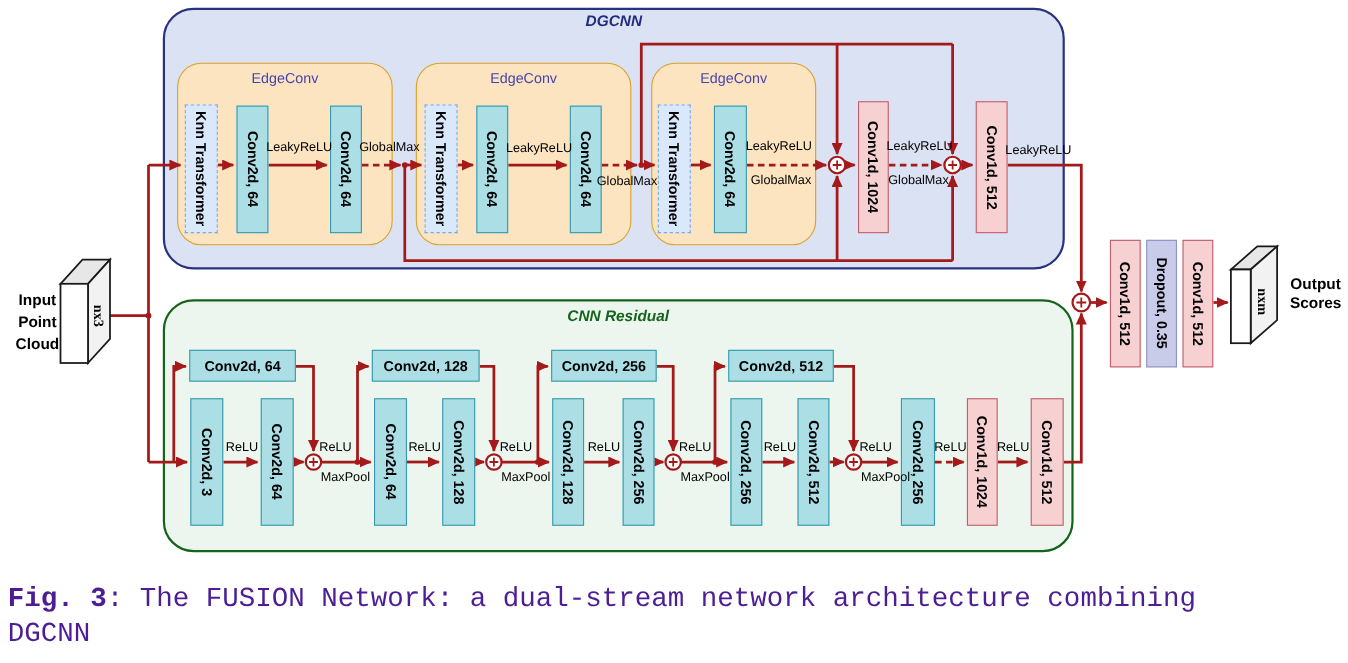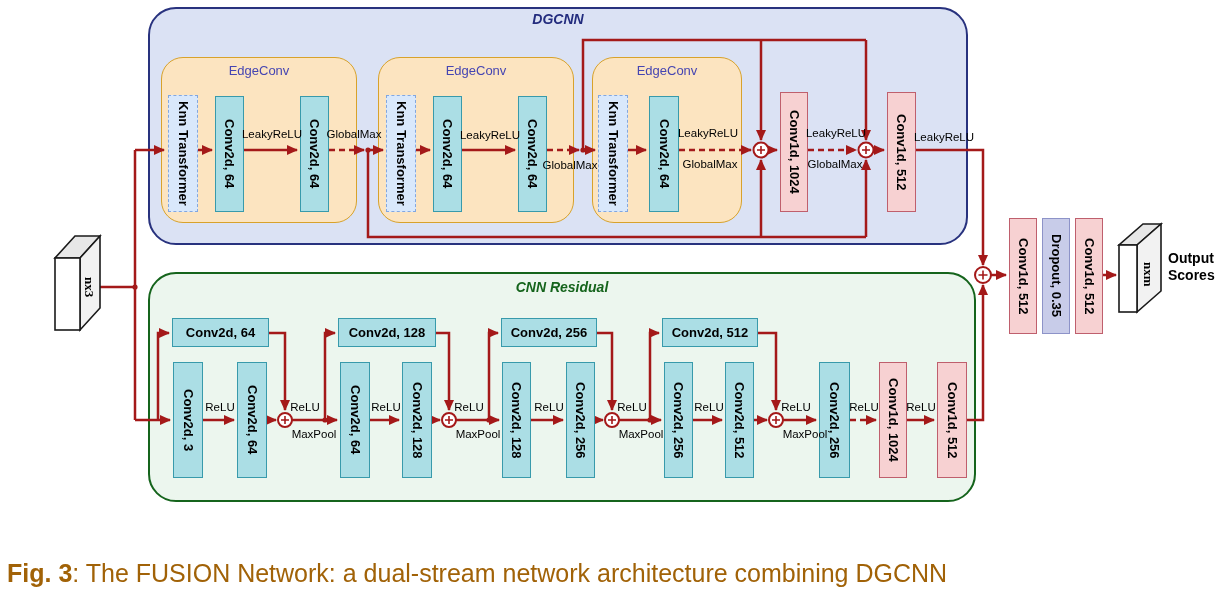--- a/index.html
+++ b/index.html
@@ -19,22 +19,22 @@
   .hbox{position:absolute;z-index:3;display:flex;align-items:center;justify-content:center;
         font-weight:bold;font-size:13px;color:#000;background:#abdee5;border:1.6px solid #389aab;
         box-sizing:border-box;}
   .lbl{position:absolute;z-index:4;font-weight:normal;font-size:11.5px;color:#000;
        transform:translateX(-50%);white-space:nowrap;}
   .tensor{position:absolute;z-index:3;display:flex;align-items:center;justify-content:center;
           writing-mode:vertical-rl;font-family:"Liberation Serif",serif;font-weight:bold;
           font-size:13px;color:#000;}
   .iolabel{position:absolute;z-index:4;font-weight:bold;font-size:14px;color:#000;
            white-space:pre-line;line-height:20px;}
-  .caption{position:absolute;z-index:4;font-family:Liberation Sans, sans-serif;font-size:25px;
-           color:#a16207;line-height:32px;margin-top:28px;}
+  .caption{position:absolute;z-index:4;font-family:Liberation Mono, monospace;font-size:25px;
+           color:#4c1d95;line-height:32px;}
 </style>
 </head>
 <body>
 
 <div id="canvas">
 
   <div class="group" style="left:148px;top:7px;width:820px;height:238px;background:#dbe2f4;border:2.5px solid #28327e;"></div>
   <div class="group" style="left:148px;top:272px;width:828px;height:230px;background:#ecf6ee;border:2.5px solid #15641c;"></div>
   <div class="group" style="left:161px;top:57px;width:196px;height:166px;background:#fce4c0;border:1.6px solid #d8a22b;border-radius:22px;"></div>
   <div class="group" style="left:378px;top:57px;width:196px;height:166px;background:#fce4c0;border:1.6px solid #d8a22b;border-radius:22px;"></div>
@@ -224,20 +224,23 @@
   <div class="lbl" style="left:805px;top:428px;">MaxPool</div>
   <div class="lbl" style="left:864px;top:401px;">ReLU</div>
   <div class="lbl" style="left:921px;top:401px;">ReLU</div>
 
   <div class="vbox pink" style="left:1009px;top:218px;width:28px;height:116px;">Conv1d, 512</div>
   <div class="vbox lav" style="left:1042px;top:218px;width:28px;height:116px;">Dropout, 0.35</div>
   <div class="vbox pink" style="left:1075px;top:218px;width:28px;height:116px;">Conv1d, 512</div>
 
   <div class="tensor" style="left:78px;top:258px;width:22px;height:58px;">nx3</div>
   <div class="tensor" style="left:1136px;top:246px;width:24px;height:56px;">nxm</div>
-  <div class="iolabel" style="left:1168px;top:250px;width:56px;text-align:left;line-height:17px;">Output
+  <div class="iolabel" style="left:8px;top:262px;width:52px;text-align:center;">Input
+Point
+Cloud</div>
+  <div class="iolabel" style="left:1168px;top:250px;width:56px;text-align:center;line-height:17px;">Output
 Scores</div>
 
   <div class="caption" style="left:7px;top:529px;width:1100px;">
     <span style="font-weight:bold;">Fig. 3</span><span>: The FUSION Network: a dual-stream network architecture combining DGCNN</span><br>
   </div>
 
 </div>
 
 </body></html>

